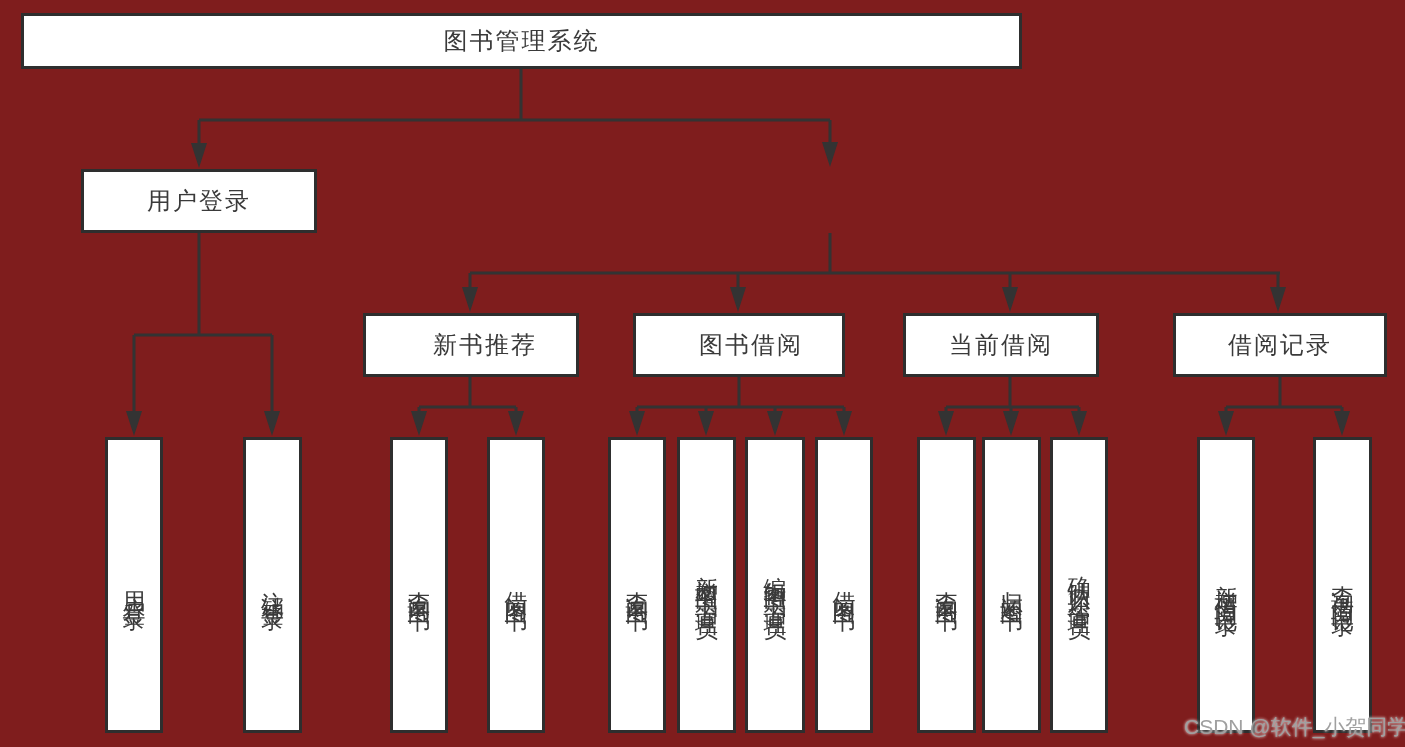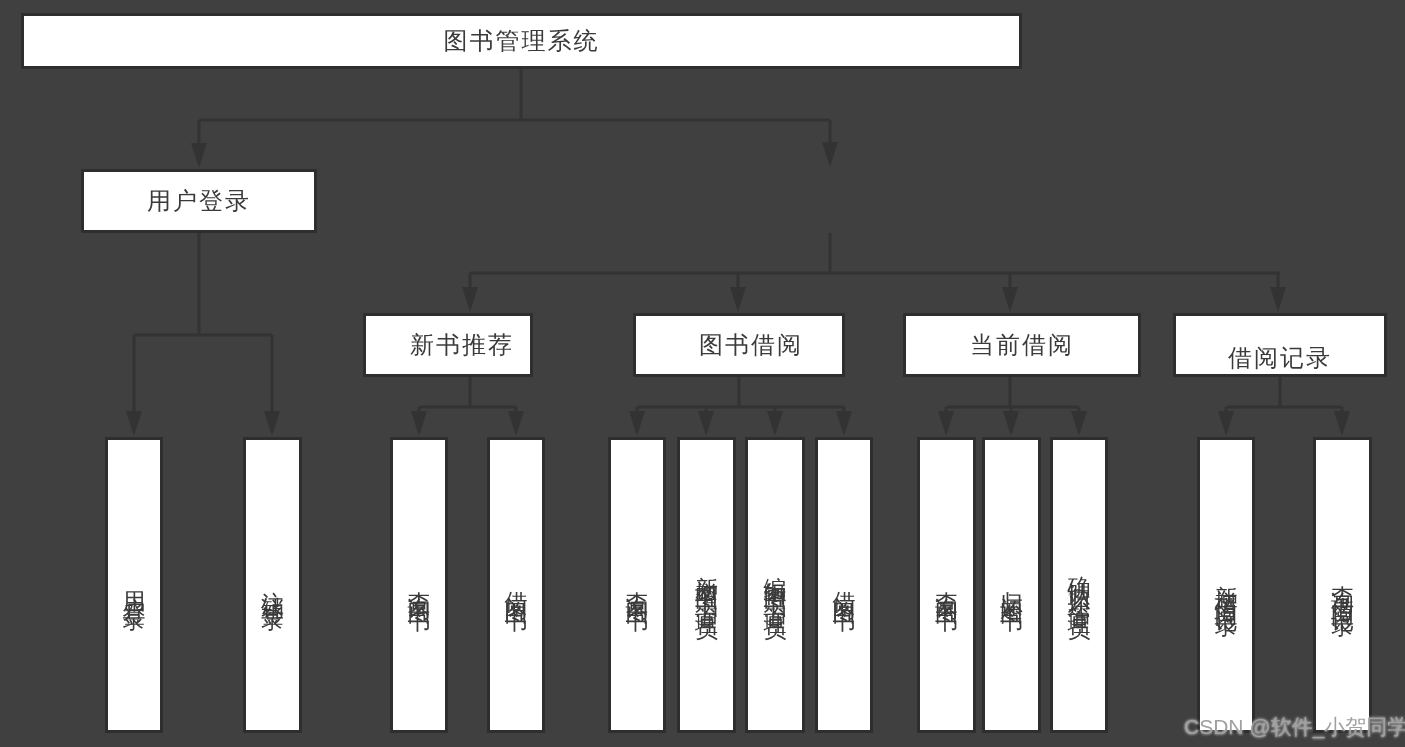--- a/index.html
+++ b/index.html
@@ -1,20 +1,20 @@
 <!DOCTYPE html>
 <html><head>
 <meta charset="utf-8">
 <style>
   html, body { margin: 0; padding: 0; background: #ffffff; }
   .canvas {
     position: relative;
     width: 1405px;
     height: 747px;
-    background: #404040;
+    background: #7f1d1d;
     overflow: hidden;
     font-family: "Liberation Sans", "DejaVu Sans", sans-serif;
   }
   svg.connectors { position: absolute; left: 0; top: 0; z-index: 0; }
   .hbox {
     position: absolute;
     box-sizing: border-box;
     border: 3px solid #2e2e2e;
     background: #ffffff;
     display: flex;
@@ -45,24 +45,24 @@
     text-orientation: mixed;
     font-size: 23px;
     letter-spacing: 6px;
     line-height: 1;
     color: #3a3a3a;
   }
   
   #node-root            { left: 21px;   top: 13px;  width: 1001px; height: 56px; }
   #node-user-login      { left: 81px;   top: 169px; width: 236px;  height: 64px; }
   #node-book-mgmt       { left: 712px;  top: 168px; width: 236px;  height: 65px; }
-  #node-new-books       { left: 363px;  top: 313px; width: 170px;  height: 64px; padding-left: 28px; }
+  #node-new-books       { left: 363px;  top: 313px; width: 216px;  height: 64px; padding-left: 28px; }
   #node-book-borrow     { left: 633px;  top: 313px; width: 212px;  height: 64px; padding-left: 24px; }
-  #node-current-borrow  { left: 903px;  top: 313px; width: 238px;  height: 64px; }
-  #node-borrow-records  { left: 1173px; top: 313px; width: 214px;  height: 64px; align-items: flex-end; }
+  #node-current-borrow  { left: 903px;  top: 313px; width: 196px;  height: 64px; }
+  #node-borrow-records  { left: 1173px; top: 313px; width: 214px;  height: 64px; }
   #leaf-a1 { left: 105px;  width: 58px; }
   #leaf-a2 { left: 243px;  width: 59px; }
   #leaf-b1 { left: 390px;  width: 58px; }
   #leaf-b2 { left: 487px;  width: 58px; }
   #leaf-c1 { left: 608px;  width: 58px; }
   #leaf-c2 { left: 677px;  width: 59px; }
   #leaf-c3 { left: 745px;  width: 60px; }
   #leaf-c4 { left: 815px;  width: 58px; }
   #leaf-d1 { left: 917px;  width: 59px; }
   #leaf-d2 { left: 982px;  width: 59px; }

